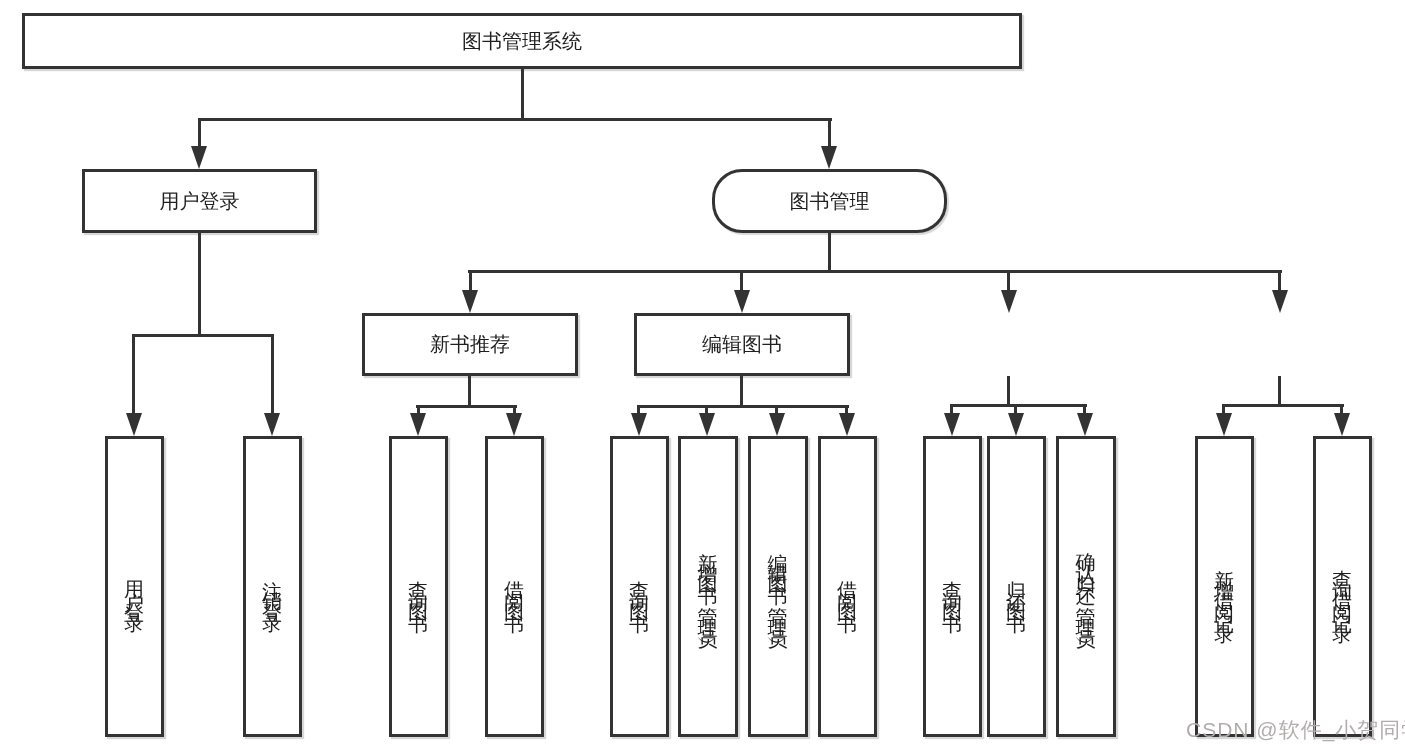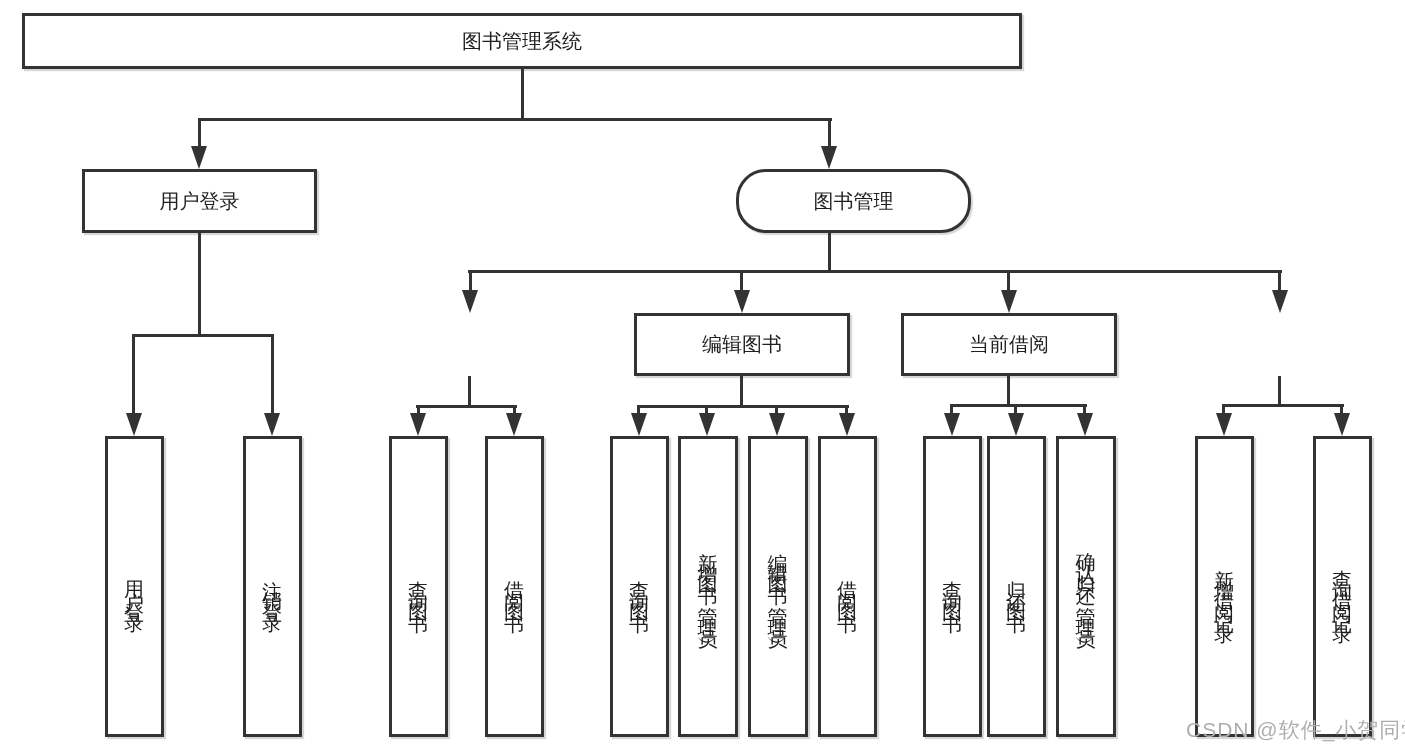--- a/index.html
+++ b/index.html
@@ -40,21 +40,21 @@
   <div class="vl" style="left:521px;top:69px;height:51px;"></div>
   <div class="hl" style="left:198px;top:118px;width:634px;"></div>
   <div class="vl" style="left:198px;top:118px;height:30px;"></div>
   <div class="arrow" style="left:191px;top:146px;"></div>
   <div class="vl" style="left:828px;top:118px;height:30px;"></div>
   <div class="arrow" style="left:821px;top:146px;"></div>
 
   <div class="box" style="left:82px;top:169px;width:235px;height:64px;">
     <span>用户登录</span>
   </div>
-  <div class="box" style="left:736px;top:169px;width:235px;height:64px;border-radius:30px;">
+  <div class="box" style="left:712px;top:169px;width:235px;height:64px;border-radius:30px;">
     <span>图书管理</span>
   </div>
 
   <div class="vl" style="left:198px;top:233px;height:103px;"></div>
   <div class="hl" style="left:132px;top:334px;width:142px;"></div>
   <div class="vl" style="left:132px;top:334px;height:81px;"></div>
   <div class="arrow" style="left:126px;top:413px;"></div>
   <div class="vl" style="left:271px;top:334px;height:81px;"></div>
   <div class="arrow" style="left:264px;top:413px;"></div>
 
@@ -62,25 +62,25 @@
   <div class="hl" style="left:468px;top:270px;width:814px;"></div>
   <div class="vl" style="left:469px;top:270px;height:22px;"></div>
   <div class="arrow" style="left:462px;top:290px;"></div>
   <div class="vl" style="left:740px;top:270px;height:22px;"></div>
   <div class="arrow" style="left:734px;top:290px;"></div>
   <div class="vl" style="left:1007px;top:270px;height:22px;"></div>
   <div class="arrow" style="left:1001px;top:290px;"></div>
   <div class="vl" style="left:1278px;top:270px;height:22px;"></div>
   <div class="arrow" style="left:1272px;top:290px;"></div>
 
+  <div class="box" style="left:362px;top:313px;width:216px;height:63px;">
+    <span>新书推荐</span>
+  </div>
   <div class="box" style="left:634px;top:313px;width:216px;height:63px;">
     <span>编辑图书</span>
-  </div>
-  <div class="box" style="left:901px;top:313px;width:216px;height:63px;">
-    <span>当前借阅</span>
   </div>
 
   <div class="vl" style="left:468px;top:376px;height:32px;"></div>
   <div class="hl" style="left:416px;top:405px;width:101px;"></div>
   <div class="vl" style="left:417px;top:405px;height:10px;"></div>
   <div class="arrow" style="left:410px;top:413px;"></div>
   <div class="vl" style="left:513px;top:405px;height:10px;"></div>
   <div class="arrow" style="left:506px;top:413px;"></div>
 
   <div class="vl" style="left:740px;top:376px;height:32px;"></div>

